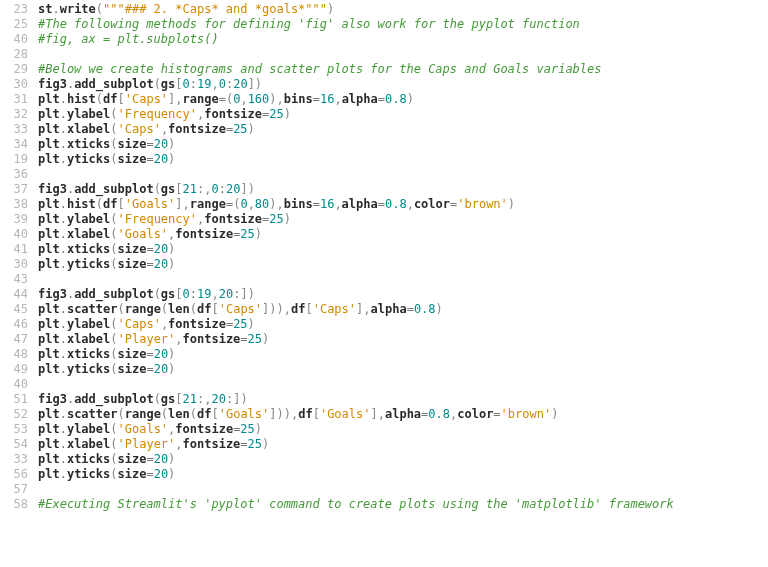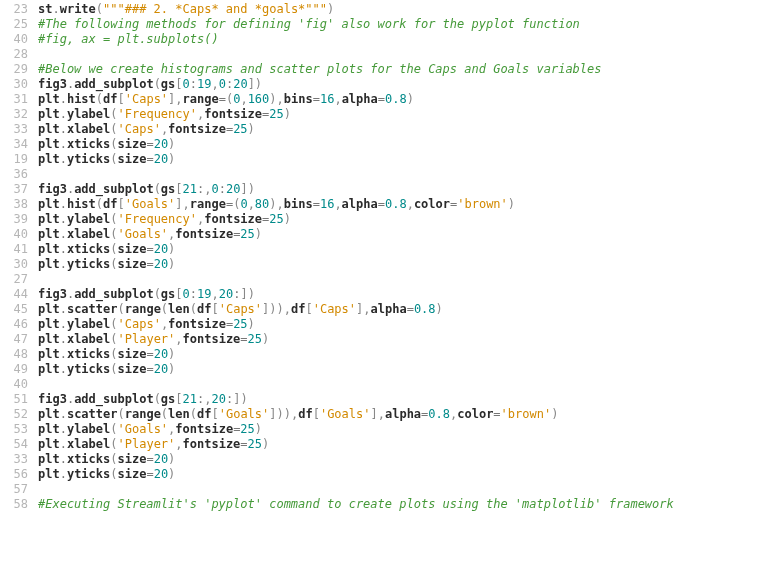--- a/index.html
+++ b/index.html
@@ -62,21 +62,21 @@
     <div class="row"><div class="gutter">33</div><div class="code"><span class="tok-name">plt</span><span class="tok-dot">.</span><span class="tok-name">xlabel</span><span class="tok-punc">(</span><span class="tok-str">'Caps'</span><span class="tok-punc">,</span><span class="tok-name">fontsize</span><span class="tok-op">=</span><span class="tok-num">25</span><span class="tok-punc">)</span></div></div>
     <div class="row"><div class="gutter">34</div><div class="code"><span class="tok-name">plt</span><span class="tok-dot">.</span><span class="tok-name">xticks</span><span class="tok-punc">(</span><span class="tok-name">size</span><span class="tok-op">=</span><span class="tok-num">20</span><span class="tok-punc">)</span></div></div>
     <div class="row"><div class="gutter">19</div><div class="code"><span class="tok-name">plt</span><span class="tok-dot">.</span><span class="tok-name">yticks</span><span class="tok-punc">(</span><span class="tok-name">size</span><span class="tok-op">=</span><span class="tok-num">20</span><span class="tok-punc">)</span></div></div>
     <div class="row"><div class="gutter">36</div><div class="code"></div></div>
     <div class="row"><div class="gutter">37</div><div class="code"><span class="tok-name">fig3</span><span class="tok-dot">.</span><span class="tok-name">add_subplot</span><span class="tok-punc">(</span><span class="tok-name">gs</span><span class="tok-punc">[</span><span class="tok-num">21</span><span class="tok-op">:</span><span class="tok-punc">,</span><span class="tok-num">0</span><span class="tok-op">:</span><span class="tok-num">20</span><span class="tok-punc">]</span><span class="tok-punc">)</span></div></div>
     <div class="row"><div class="gutter">38</div><div class="code"><span class="tok-name">plt</span><span class="tok-dot">.</span><span class="tok-name">hist</span><span class="tok-punc">(</span><span class="tok-name">df</span><span class="tok-punc">[</span><span class="tok-str">'Goals'</span><span class="tok-punc">]</span><span class="tok-punc">,</span><span class="tok-name">range</span><span class="tok-op">=</span><span class="tok-punc">(</span><span class="tok-num">0</span><span class="tok-punc">,</span><span class="tok-num">80</span><span class="tok-punc">)</span><span class="tok-punc">,</span><span class="tok-name">bins</span><span class="tok-op">=</span><span class="tok-num">16</span><span class="tok-punc">,</span><span class="tok-name">alpha</span><span class="tok-op">=</span><span class="tok-num">0.8</span><span class="tok-punc">,</span><span class="tok-name">color</span><span class="tok-op">=</span><span class="tok-str">'brown'</span><span class="tok-punc">)</span></div></div>
     <div class="row"><div class="gutter">39</div><div class="code"><span class="tok-name">plt</span><span class="tok-dot">.</span><span class="tok-name">ylabel</span><span class="tok-punc">(</span><span class="tok-str">'Frequency'</span><span class="tok-punc">,</span><span class="tok-name">fontsize</span><span class="tok-op">=</span><span class="tok-num">25</span><span class="tok-punc">)</span></div></div>
     <div class="row"><div class="gutter">40</div><div class="code"><span class="tok-name">plt</span><span class="tok-dot">.</span><span class="tok-name">xlabel</span><span class="tok-punc">(</span><span class="tok-str">'Goals'</span><span class="tok-punc">,</span><span class="tok-name">fontsize</span><span class="tok-op">=</span><span class="tok-num">25</span><span class="tok-punc">)</span></div></div>
     <div class="row"><div class="gutter">41</div><div class="code"><span class="tok-name">plt</span><span class="tok-dot">.</span><span class="tok-name">xticks</span><span class="tok-punc">(</span><span class="tok-name">size</span><span class="tok-op">=</span><span class="tok-num">20</span><span class="tok-punc">)</span></div></div>
     <div class="row"><div class="gutter">30</div><div class="code"><span class="tok-name">plt</span><span class="tok-dot">.</span><span class="tok-name">yticks</span><span class="tok-punc">(</span><span class="tok-name">size</span><span class="tok-op">=</span><span class="tok-num">20</span><span class="tok-punc">)</span></div></div>
-    <div class="row"><div class="gutter">27</div><div class="code"></div></div>
+    <div class="row"><div class="gutter">43</div><div class="code"></div></div>
     <div class="row"><div class="gutter">44</div><div class="code"><span class="tok-name">fig3</span><span class="tok-dot">.</span><span class="tok-name">add_subplot</span><span class="tok-punc">(</span><span class="tok-name">gs</span><span class="tok-punc">[</span><span class="tok-num">0</span><span class="tok-op">:</span><span class="tok-num">19</span><span class="tok-punc">,</span><span class="tok-num">20</span><span class="tok-op">:</span><span class="tok-punc">]</span><span class="tok-punc">)</span></div></div>
     <div class="row"><div class="gutter">45</div><div class="code"><span class="tok-name">plt</span><span class="tok-dot">.</span><span class="tok-name">scatter</span><span class="tok-punc">(</span><span class="tok-name">range</span><span class="tok-punc">(</span><span class="tok-name">len</span><span class="tok-punc">(</span><span class="tok-name">df</span><span class="tok-punc">[</span><span class="tok-str">'Caps'</span><span class="tok-punc">]</span><span class="tok-punc">)</span><span class="tok-punc">)</span><span class="tok-punc">,</span><span class="tok-name">df</span><span class="tok-punc">[</span><span class="tok-str">'Caps'</span><span class="tok-punc">]</span><span class="tok-punc">,</span><span class="tok-name">alpha</span><span class="tok-op">=</span><span class="tok-num">0.8</span><span class="tok-punc">)</span></div></div>
     <div class="row"><div class="gutter">46</div><div class="code"><span class="tok-name">plt</span><span class="tok-dot">.</span><span class="tok-name">ylabel</span><span class="tok-punc">(</span><span class="tok-str">'Caps'</span><span class="tok-punc">,</span><span class="tok-name">fontsize</span><span class="tok-op">=</span><span class="tok-num">25</span><span class="tok-punc">)</span></div></div>
     <div class="row"><div class="gutter">47</div><div class="code"><span class="tok-name">plt</span><span class="tok-dot">.</span><span class="tok-name">xlabel</span><span class="tok-punc">(</span><span class="tok-str">'Player'</span><span class="tok-punc">,</span><span class="tok-name">fontsize</span><span class="tok-op">=</span><span class="tok-num">25</span><span class="tok-punc">)</span></div></div>
     <div class="row"><div class="gutter">48</div><div class="code"><span class="tok-name">plt</span><span class="tok-dot">.</span><span class="tok-name">xticks</span><span class="tok-punc">(</span><span class="tok-name">size</span><span class="tok-op">=</span><span class="tok-num">20</span><span class="tok-punc">)</span></div></div>
     <div class="row"><div class="gutter">49</div><div class="code"><span class="tok-name">plt</span><span class="tok-dot">.</span><span class="tok-name">yticks</span><span class="tok-punc">(</span><span class="tok-name">size</span><span class="tok-op">=</span><span class="tok-num">20</span><span class="tok-punc">)</span></div></div>
     <div class="row"><div class="gutter">40</div><div class="code"></div></div>
     <div class="row"><div class="gutter">51</div><div class="code"><span class="tok-name">fig3</span><span class="tok-dot">.</span><span class="tok-name">add_subplot</span><span class="tok-punc">(</span><span class="tok-name">gs</span><span class="tok-punc">[</span><span class="tok-num">21</span><span class="tok-op">:</span><span class="tok-punc">,</span><span class="tok-num">20</span><span class="tok-op">:</span><span class="tok-punc">]</span><span class="tok-punc">)</span></div></div>
     <div class="row"><div class="gutter">52</div><div class="code"><span class="tok-name">plt</span><span class="tok-dot">.</span><span class="tok-name">scatter</span><span class="tok-punc">(</span><span class="tok-name">range</span><span class="tok-punc">(</span><span class="tok-name">len</span><span class="tok-punc">(</span><span class="tok-name">df</span><span class="tok-punc">[</span><span class="tok-str">'Goals'</span><span class="tok-punc">]</span><span class="tok-punc">)</span><span class="tok-punc">)</span><span class="tok-punc">,</span><span class="tok-name">df</span><span class="tok-punc">[</span><span class="tok-str">'Goals'</span><span class="tok-punc">]</span><span class="tok-punc">,</span><span class="tok-name">alpha</span><span class="tok-op">=</span><span class="tok-num">0.8</span><span class="tok-punc">,</span><span class="tok-name">color</span><span class="tok-op">=</span><span class="tok-str">'brown'</span><span class="tok-punc">)</span></div></div>
     <div class="row"><div class="gutter">53</div><div class="code"><span class="tok-name">plt</span><span class="tok-dot">.</span><span class="tok-name">ylabel</span><span class="tok-punc">(</span><span class="tok-str">'Goals'</span><span class="tok-punc">,</span><span class="tok-name">fontsize</span><span class="tok-op">=</span><span class="tok-num">25</span><span class="tok-punc">)</span></div></div>

